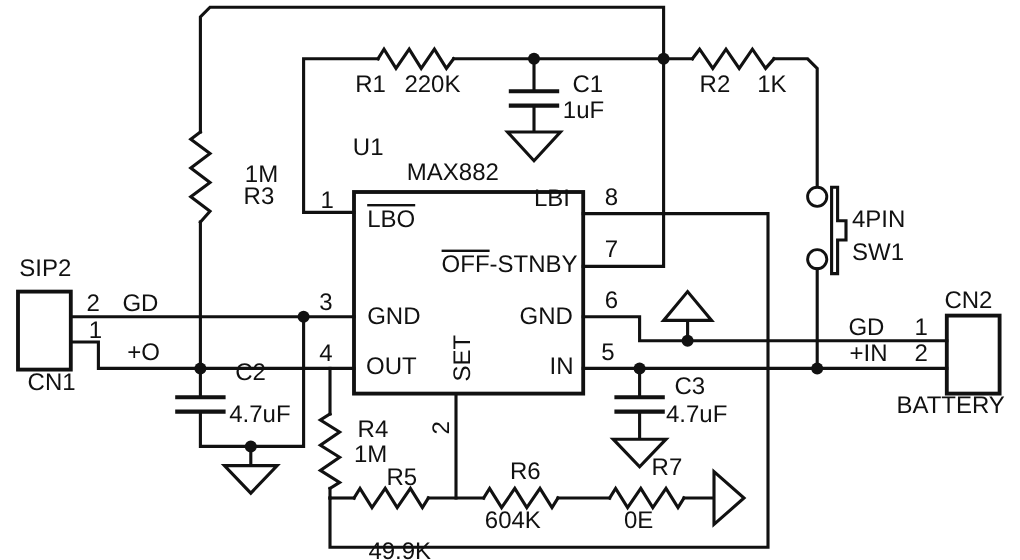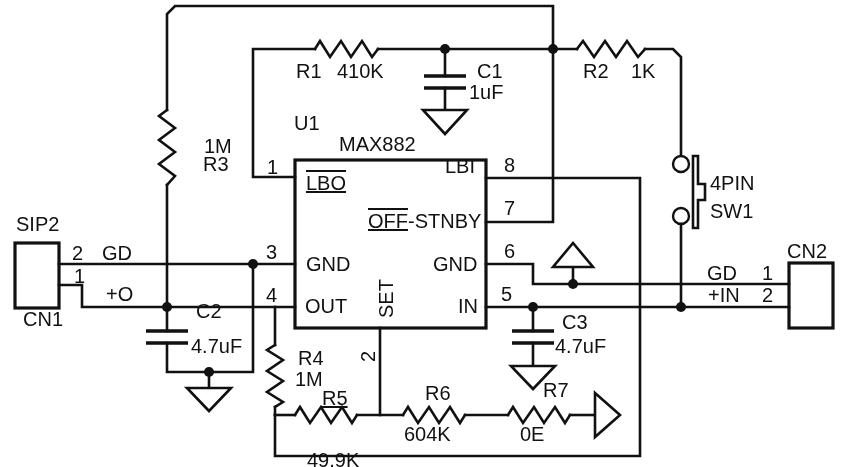--- a/index.html
+++ b/index.html
@@ -8,21 +8,21 @@
   #canvas svg{position:absolute;left:0;top:0;}
   .wire{stroke:#111;fill:none;stroke-width:2.6;stroke-linecap:square;stroke-linejoin:miter;}
   .thick{stroke:#111;fill:none;stroke-width:3.2;stroke-linecap:square;}
   .plate{stroke:#111;fill:none;stroke-width:3.4;stroke-linecap:butt;}
   .openpoly{stroke:#111;fill:#ffffff;stroke-width:2.6;stroke-linejoin:miter;}
   .dot{fill:#111;stroke:none;}
   .opencircle{stroke:#111;fill:#ffffff;stroke-width:2.4;}
   .lbl{position:absolute;font-size:20px;line-height:20px;color:#111;white-space:nowrap;
        letter-spacing:0px;}
   .rot{transform:rotate(-90deg);transform-origin:0 0;}
-  .ov{display:inline-block;border-top:2px solid #111;padding-top:1px;text-decoration:underline;}
+  .ov{display:inline-block;border-top:2px solid #111;padding-top:1px;}
 </style>
 </head>
 <body>
 
 <div id="canvas">
 
 <svg width="850" height="467" viewBox="0 0 850 467">
 
   <path class="wire" d="M167,110 L167,14 L175,6 L553,6 L553,222 L486,222"></path>
 
@@ -92,41 +92,42 @@
   <circle class="dot" cx="553" cy="49" r="5"></circle>
   <circle class="dot" cx="253" cy="264" r="5"></circle>
   <circle class="dot" cx="167" cy="307" r="5"></circle>
   <circle class="dot" cx="209" cy="372" r="5"></circle>
   <circle class="dot" cx="533" cy="307" r="5"></circle>
   <circle class="dot" cx="573" cy="284" r="5"></circle>
   <circle class="dot" cx="681" cy="307" r="5"></circle>
 </svg>
 
 <span class="lbl" style="left:296px;top:61px;">R1</span>
-<span class="lbl" style="left:337px;top:61px;">410K</span>
+<span class="lbl" style="left:337px;top:61px;">220K</span>
 <span class="lbl" style="left:583px;top:61px;">R2</span>
 <span class="lbl" style="left:631px;top:61px;">1K</span>
 <span class="lbl" style="left:203px;top:114px;margin-top:40px;">R3</span>
 <span class="lbl" style="left:204px;top:136px;">1M</span>
 <span class="lbl" style="left:477px;top:61px;">C1</span>
 <span class="lbl" style="left:469px;top:82px;">1uF</span>
 <span class="lbl" style="left:294px;top:113px;">U1</span>
 <span class="lbl" style="left:294px;top:134px;margin-left:45px;">MAX882</span>
 <span class="lbl" style="left:710px;top:173px;">4PIN</span>
 <span class="lbl" style="left:710px;top:201px;text-align:right;">SW1</span>
 <span class="lbl" style="left:16px;top:214px;">SIP2</span>
 <span class="lbl" style="left:23px;top:309px;">CN1</span>
 <span class="lbl" style="left:787px;top:241px;">CN2</span>
+<span class="lbl" style="left:747px;top:328px;">BATTERY</span>
 <span class="lbl" style="left:196px;top:301px;">C2</span>
 <span class="lbl" style="left:191px;top:336px;">4.7uF</span>
 <span class="lbl" style="left:562px;top:312px;">C3</span>
 <span class="lbl" style="left:555px;top:336px;">4.7uF</span>
 <span class="lbl" style="left:298px;top:348px;">R4</span>
 <span class="lbl" style="left:295px;top:369px;">1M</span>
-<span class="lbl" style="left:322px;top:388px;text-decoration:underline;">R5</span>
+<span class="lbl" style="left:322px;top:388px;">R5</span>
 <span class="lbl" style="left:307px;top:426px;margin-top:24px;">49.9K</span>
 <span class="lbl" style="left:425px;top:383px;">R6</span>
 <span class="lbl" style="left:404px;top:424px;text-align:right;">604K</span>
 <span class="lbl" style="left:543px;top:380px;">R7</span>
 <span class="lbl" style="left:520px;top:424px;">0E</span>
 
 <span class="lbl" style="left:72px;top:243px;">2</span>
 <span class="lbl" style="left:102px;top:243px;">GD</span>
 <span class="lbl" style="left:74px;top:266px;">1</span>
 <span class="lbl" style="left:106px;top:284px;">+O</span>

